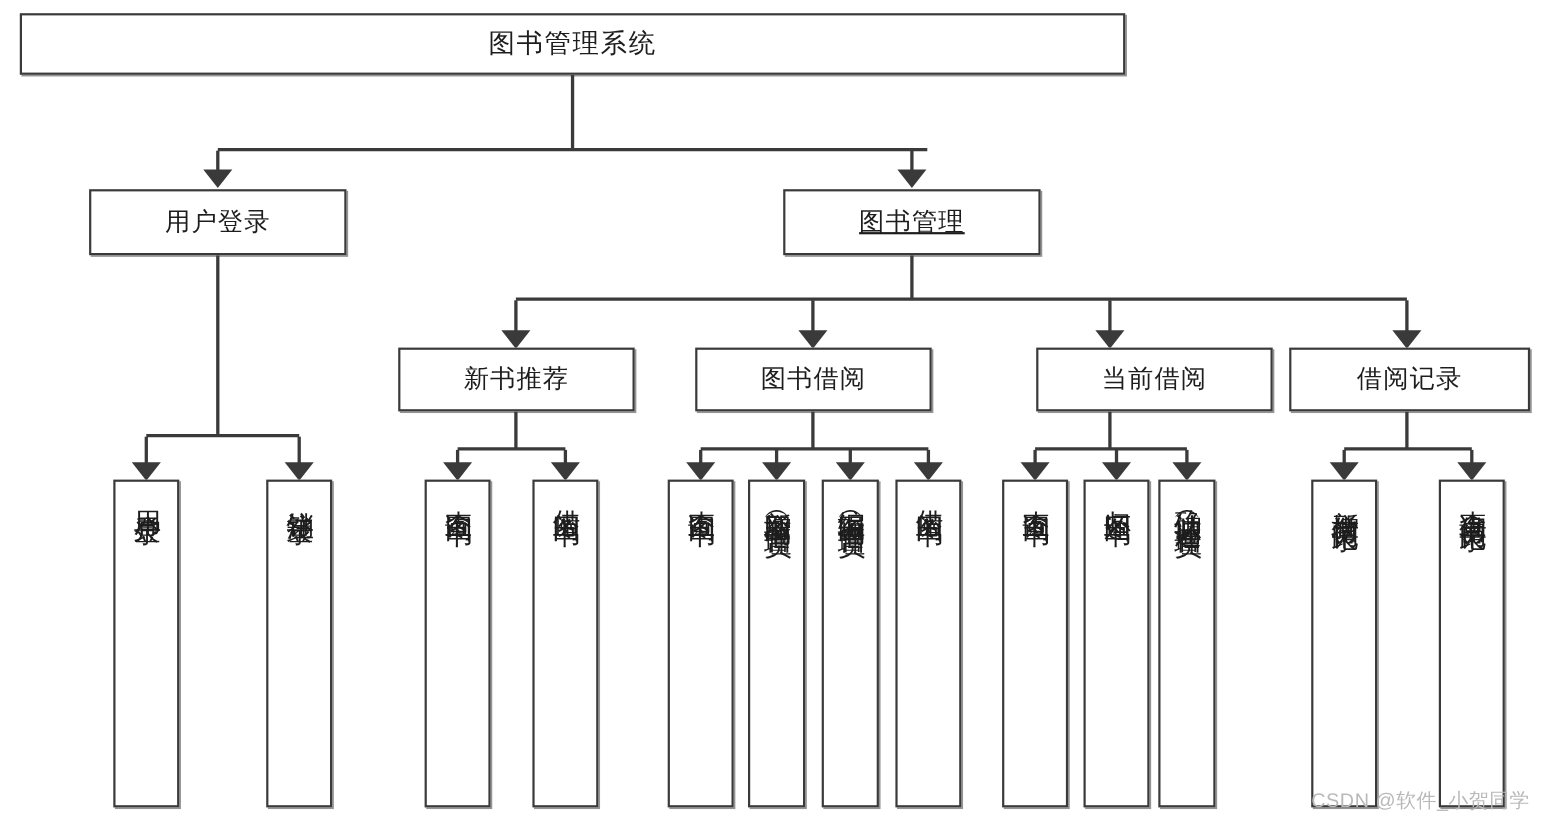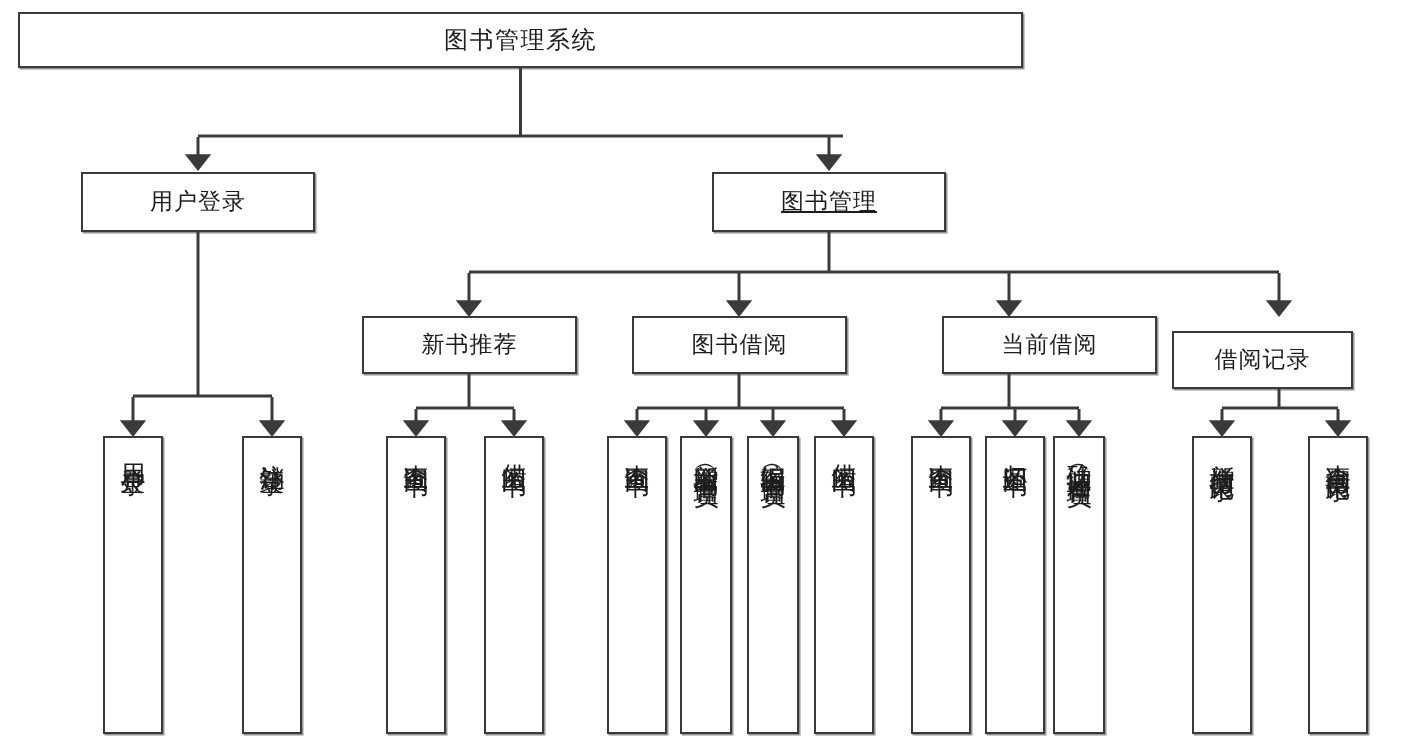--- a/index.html
+++ b/index.html
@@ -141,21 +141,21 @@
 
   <div class="node horizontal" style="left:632px; top:316px; width:215px; height:58px;">
     <span class="node-label">图书借阅</span>
   </div>
   <div class="node horizontal" style="left:362px; top:316px; width:215px; height:58px;">
     <span class="node-label">新书推荐</span>
   </div>
   <div class="node horizontal" style="left:902px; top:316px; width:215px; height:58px;margin-left:40px;">
     <span class="node-label">当前借阅</span>
   </div>
-  <div class="node horizontal" style="left:1172px; top:316px; width:181px; height:58px;margin-top:15px;">
+  <div class="node horizontal" style="left:1172px; top:316px; width:219px; height:58px;">
     <span class="node-label">借阅记录</span>
   </div>
 
   <div class="node vertical" style="left:103px; top:436px; width:60px; height:298px;">
     <span class="node-label">用户登录</span>
   </div>
   <div class="node vertical" style="left:242px; top:436px; width:60px; height:298px;">
     <span class="node-label">注销登录</span>
   </div>
 
@@ -189,14 +189,15 @@
     <span class="node-label">确认归还（管理员）</span>
   </div>
 
   <div class="node vertical" style="left:1192px; top:436px; width:60px; height:298px;">
     <span class="node-label">新增借阅记录</span>
   </div>
   <div class="node vertical" style="left:1308px; top:436px; width:60px; height:298px;">
     <span class="node-label">查询借阅记录</span>
   </div>
 
+  <div class="watermark" style="left:1192px; top:716px;">CSDN @软件_小贺同学</div>
 
 </div>
 
 </body></html>

